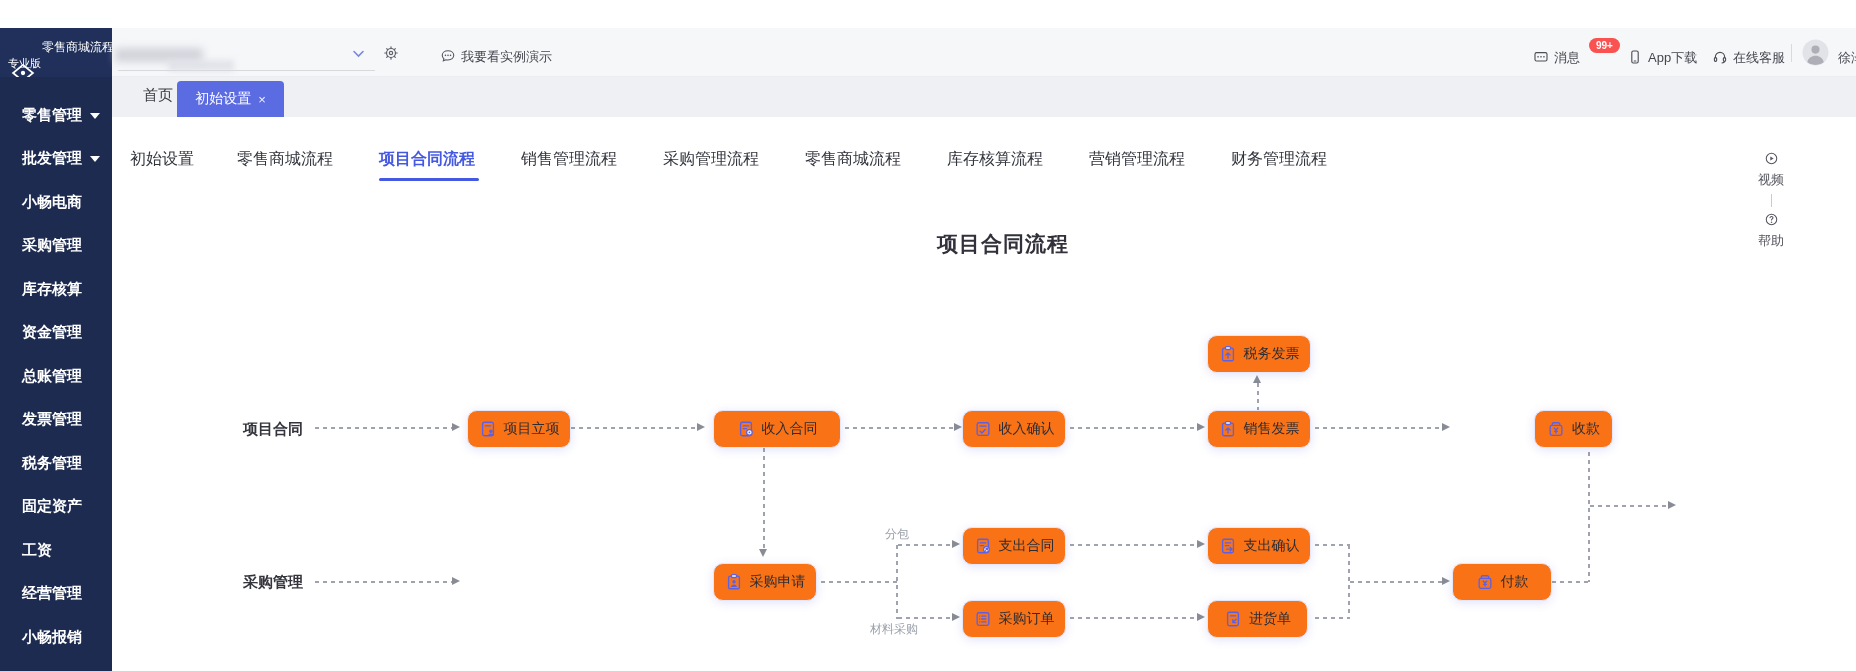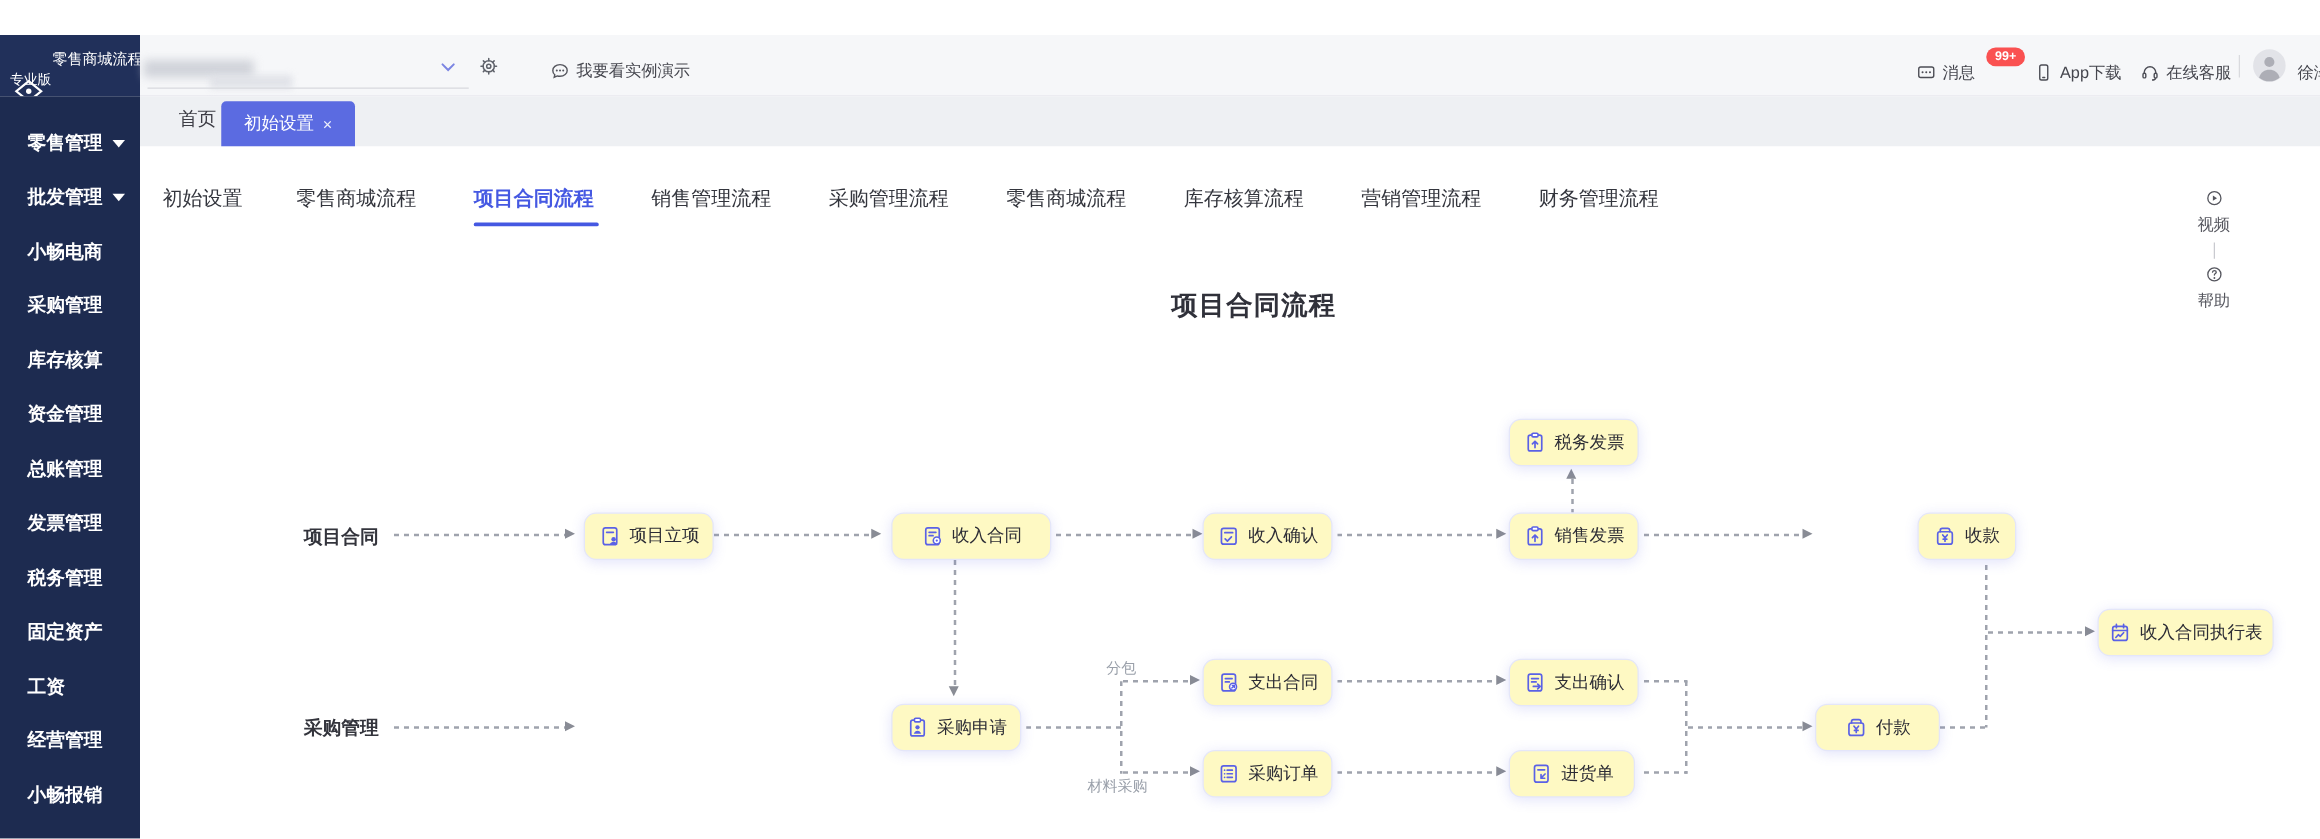--- a/index.html
+++ b/index.html
@@ -10,21 +10,21 @@
   
   .logoblock{left:0;top:28px;width:112px;height:49px;background:#21305a;}
   .brandname{left:42px;top:39px;color:#fff;font-size:12px;white-space:nowrap;}
   .edition{left:8px;top:56px;color:#fff;font-size:11px;}
   
   .toolbar{left:112px;top:28px;width:1744px;height:49px;background:#f6f7f9;border-bottom:1px solid #ececf1;box-sizing:border-box;}
   .blur1{left:115px;top:48px;width:88px;height:14px;background:#c7cad2;filter:blur(4px);opacity:.8;}
   .blur2{left:168px;top:60px;width:66px;height:11px;background:#dfe1e7;filter:blur(3px);opacity:.9;}
   .acct-underline{left:118px;top:70px;width:257px;height:1px;background:#d8d9de;}
   .tb-ic{width:16px;height:16px;}
-  .tb-item{display:flex;align-items:center;gap:5px;font-size:13px;color:#45464e;cursor:pointer;}
+  .tb-item{display:flex;gap:5px;font-size:13px;color:#45464e;cursor:pointer;}
   .badge{left:1589px;top:38px;background:#fa5151;color:#fff;font-size:10px;font-weight:bold;border-radius:9px;padding:2px 7px;line-height:11px;}
   .tb-div{left:1791px;top:44px;width:1px;height:18px;background:#d9dade;}
   .uname{left:1838px;top:49px;font-size:13px;color:#45464e;white-space:nowrap;}
   
   .tabstrip{left:112px;top:77px;width:1744px;height:40px;background:#eef0f3;}
   .wtab-home{left:130px;top:86px;width:56px;text-align:center;font-size:15px;color:#3c3c44;cursor:pointer;}
   .wtab-active{left:177px;top:81px;width:107px;height:36px;background:#5b6be1;border-radius:4px 4px 0 0;color:#fff;font-size:14px;display:flex;align-items:center;justify-content:center;gap:7px;cursor:pointer;}
   .wtab-close{font-size:13px;opacity:.9;cursor:pointer;}
   
   .sidebar{left:0;top:77px;width:112px;height:594px;background:#1d2b50;}
@@ -32,21 +32,21 @@
   .caret{display:inline-block;width:0;height:0;border-left:5px solid transparent;border-right:5px solid transparent;border-top:6px solid #ffffff;margin-left:8px;vertical-align:middle;}
   
   .ftab{top:149px;font-size:16px;color:#33353d;cursor:pointer;white-space:nowrap;}
   .ftab.on{color:#4558e2;font-weight:600;}
   .funderline{left:379px;top:178px;width:100px;height:3px;background:#4558e2;border-radius:2px;}
   .fright{top:151px;left:1758px;display:flex;align-items:center;gap:5px;font-size:13px;color:#55565e;cursor:pointer;flex-direction:column;}
   .fr-div{width:1px;height:13px;background:#c9cad0;margin:0 7px;}
   
   .dtitle{left:937px;top:230px;font-size:21px;font-weight:600;color:#30313a;letter-spacing:1px;}
   .rowlabel{font-size:15px;font-weight:600;color:#33343c;white-space:nowrap;}
-  .node{position:absolute;height:38px;box-sizing:border-box;display:flex;align-items:center;justify-content:center;gap:7px;background:#fef9c3;border:1px solid #e4e6f9;border-radius:10px;box-shadow:0 2px 10px rgba(93,100,230,.18);font-size:14px;color:#2c2c35;cursor:pointer;white-space:nowrap;}
+  .node{position:absolute;height:38px;box-sizing:border-box;display:flex;align-items:center;justify-content:center;gap:7px;background:#f97316;border:1px solid #e4e6f9;border-radius:10px;box-shadow:0 2px 10px rgba(93,100,230,.18);font-size:14px;color:#2c2c35;cursor:pointer;white-space:nowrap;}
   .node svg{flex:0 0 auto;}
   .hl{position:absolute;height:2px;background:repeating-linear-gradient(90deg,#9fa3ad 0 4px,transparent 4px 8px);}
   .vl{position:absolute;width:2px;background:repeating-linear-gradient(180deg,#9fa3ad 0 4px,transparent 4px 8px);}
   .ar{position:absolute;width:0;height:0;border-top:4.5px solid transparent;border-bottom:4.5px solid transparent;border-left:8px solid #898c95;}
   .au{position:absolute;width:0;height:0;border-left:4.5px solid transparent;border-right:4.5px solid transparent;border-bottom:8px solid #898c95;}
   .ad{position:absolute;width:0;height:0;border-left:4.5px solid transparent;border-right:4.5px solid transparent;border-top:8px solid #898c95;}
   .blabel{font-size:12px;color:#9aa0aa;white-space:nowrap;}
 </style>
 </head>
 <body>
@@ -255,28 +255,20 @@
     <span>销售发票</span>
   </div>
   <div class="node" style="left:1534px;top:410px;width:79px">
     <svg width="18" height="18" viewBox="0 0 20 20" fill="none" stroke="#5a61e6" stroke-width="1.5" stroke-linecap="round" stroke-linejoin="round">
         <path d="M5.8 6V4.8A1.8 1.8 0 017.6 3h4.8a1.8 1.8 0 011.8 1.8V6"></path>
         <rect x="3.5" y="6" width="13" height="11" rx="2"></rect>
         <path d="M8 8.8l2 2.6 2-2.6M10 11.4v3M8.4 12.6h3.2"></path>
       </svg>
     <span>收款</span>
   </div>
-  <div class="node" style="left:1678px;top:487px;width:141px">
-    <svg width="18" height="18" viewBox="0 0 20 20" fill="none" stroke="#5a61e6" stroke-width="1.5" stroke-linecap="round" stroke-linejoin="round">
-        <rect x="3.5" y="4.5" width="13" height="12.5" rx="2"></rect>
-        <path d="M6.8 2.8v3M13.2 2.8v3M3.5 8.2h13"></path>
-        <path d="M6.3 14.4l2.2-2.4 1.7 1.4 3-3.2"></path>
-      </svg>
-    <span>收入合同执行表</span>
-  </div>
   <div class="node" style="left:962px;top:527px;width:104px">
     <svg width="18" height="18" viewBox="0 0 20 20" fill="none" stroke="#5a61e6" stroke-width="1.5" stroke-linecap="round" stroke-linejoin="round">
         <rect x="4" y="2.5" width="12" height="15" rx="2"></rect>
         <path d="M7 6.5h6M7 9.5h3.5"></path>
         <circle cx="13.8" cy="13.8" r="3.1" fill="#fff" stroke-width="1.4"></circle>
         <path d="M12.7 14.9l2.2-2.2M15 14.4v-1.8h-1.8" stroke-width="1.2"></path>
       </svg>
     <span>支出合同</span>
   </div>
   <div class="node" style="left:1207px;top:527px;width:104px">

